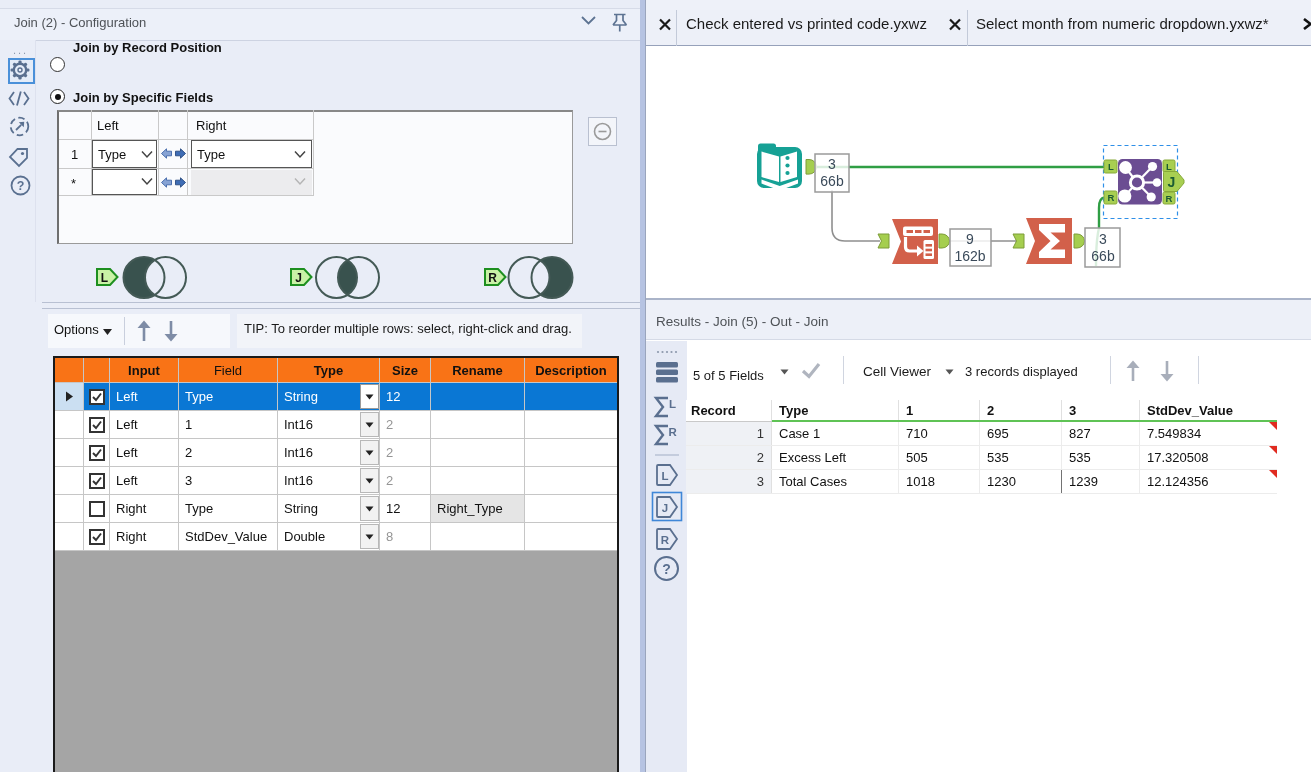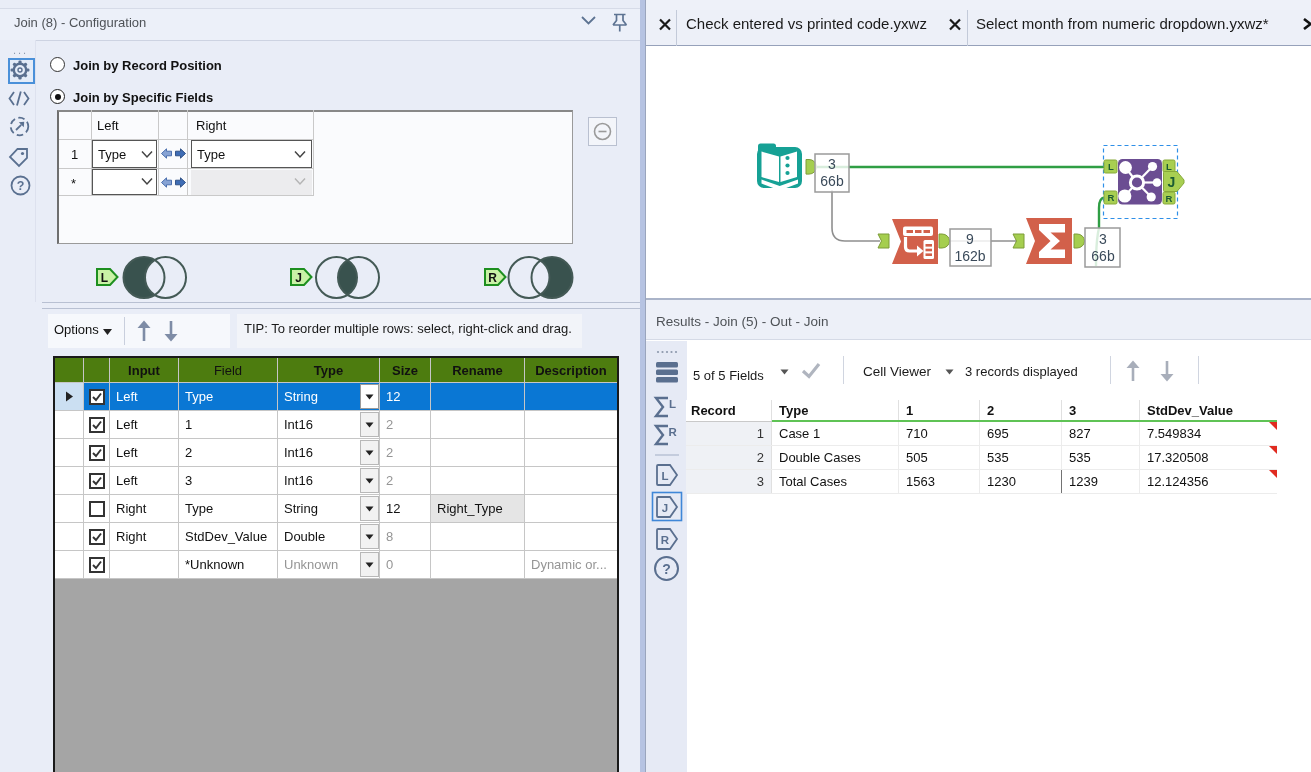--- a/index.html
+++ b/index.html
@@ -2,21 +2,21 @@
 <html><head><meta charset="utf-8"><style>
 html,body{margin:0;padding:0}
 body{width:1311px;height:772px;position:relative;font-family:"Liberation Sans",sans-serif;background:#fff;overflow:hidden}
 .abs{position:absolute}
 .cell{border-right:1px solid #c6c6c6;box-sizing:border-box;display:flex;align-items:center;overflow:hidden;white-space:nowrap}
 svg{display:block}
 </style></head><body>
 
 <div class="abs" style="left:0;top:0;width:644px;height:772px;background:#e9edf7"></div>
 <div class="abs" style="left:0;top:8px;width:644px;height:31px;background:#ecf0f9;border-top:1px solid #d6dbe8;border-bottom:1px solid #cdd3e2"></div>
-<div class="abs" style="left:14px;top:15px;font-size:13px;color:#4e5257">Join (8) - Configuration</div>
+<div class="abs" style="left:14px;top:15px;font-size:13px;color:#4e5257">Join (2) - Configuration</div>
 <svg class="abs" style="left:579px;top:12px" width="52" height="20" viewBox="0 0 52 20">
  <polyline points="3,5 9.5,11.5 16,5" fill="none" stroke="#5d7392" stroke-width="1.8"></polyline>
  <g stroke="#5d7392" stroke-width="1.7" fill="none">
   <path d="M35,2.5 H46.5 M37.5,2.5 V8.5 L34,13 M44,2.5 V8.5 L47.5,13 M34,13 H47.5 M40.75,13.5 V19.5"></path>
  </g>
 </svg>
 
 <div class="abs" style="left:0;top:40px;width:35px;height:262px;background:#e9edf7;border-right:1px solid #dde1ee"></div>
 <div class="abs" style="left:13px;top:44px;color:#8d99ad;font-size:11px;letter-spacing:2px">...</div>
 <div class="abs" style="left:8px;top:58px;width:23px;height:22px;border:2px solid #4a90d9;background:#e4ecf8"></div>
@@ -53,21 +53,21 @@
   <path d="M9.5,2 L19,2 L19,11 L11,19 L2,10 Z" transform="rotate(0)"></path>
  </g>
  <circle cx="14.5" cy="6.5" r="1.6" fill="#5a7090"></circle>
 </svg>
 <svg class="abs" style="left:10px;top:175px" width="21" height="21" viewBox="0 0 21 21">
  <circle cx="10.5" cy="10.5" r="9" fill="none" stroke="#5a7090" stroke-width="1.8"></circle>
  <text x="10.5" y="15" text-anchor="middle" font-size="12.5" font-weight="bold" fill="#5a7090" font-family="Liberation Sans">?</text>
 </svg>
 
 <div class="abs" style="left:50px;top:57px;width:15px;height:15px;border:1.6px solid #333;border-radius:50%;background:#fff;box-sizing:border-box"></div>
-<div class="abs" style="left:73px;top:58px;font-size:13px;font-weight:bold;color:#111">Join by Record Position</div>
+<div class="abs" style="left:73px;top:40px;font-size:13px;font-weight:bold;color:#111">Join by Record Position</div>
 <div class="abs" style="left:50px;top:89px;width:15px;height:15px;border:1.6px solid #222;border-radius:50%;background:#fff;box-sizing:border-box"></div>
 <div class="abs" style="left:54.5px;top:93.5px;width:6px;height:6px;border-radius:50%;background:#111"></div>
 <div class="abs" style="left:73px;top:90px;font-size:13px;font-weight:bold;color:#111">Join by Specific Fields</div>
 
 <div class="abs" style="left:57px;top:110px;width:516px;height:134px;background:#fafbfd;border:1px solid #9a9a9a;border-top:2px solid #888;border-left:2px solid #6f6f6f;box-sizing:border-box"></div>
 <div class="abs" style="left:97px;top:118px;font-size:13px;color:#111">Left</div>
 <div class="abs" style="left:196px;top:118px;font-size:13px;color:#111">Right</div>
 <div class="abs" style="left:91px;top:110px;width:1px;height:86px;background:#c9c9c9"></div>
 <div class="abs" style="left:158px;top:110px;width:1px;height:86px;background:#c9c9c9"></div>
 <div class="abs" style="left:187px;top:110px;width:1px;height:86px;background:#c9c9c9"></div>
@@ -150,21 +150,21 @@
  <g stroke="#7e8ca6" stroke-width="2.6" fill="#7e8ca6">
   <line x1="11" y1="6" x2="11" y2="23"></line>
       <polygon points="4.5,10 17.5,10 11,2.5" stroke="none"></polygon>
   <line x1="38" y1="3" x2="38" y2="19"></line>
       <polygon points="31.5,16 44.5,16 38,23.5" stroke="none"></polygon>
  </g>
 </svg>
 <div class="abs" style="left:237px;top:314px;width:345px;height:34px;background:#f2f4f9"></div>
 <div class="abs" style="left:244px;top:321px;font-size:13px;color:#1a1a1a">TIP: To reorder multiple rows: select, right-click and drag.</div>
 <div class="abs" style="left:53px;top:356px;width:566px;height:416px;border:2px solid #1a1a1a;border-bottom:none;box-sizing:border-box;background:#a5a5a5;font-size:13px;color:#111">
- <div style="display:flex;height:24px;background:#4d7c0f;border-bottom:1px solid #c6c6c6">
+ <div style="display:flex;height:24px;background:#f97316;border-bottom:1px solid #c6c6c6">
   <div class="cell" style="width:29px"></div>
       <div class="cell" style="width:26px"></div>
   <div class="cell" style="width:69px;justify-content:center;font-weight:bold">Input</div>
   <div class="cell" style="width:99px;justify-content:center;font-weight:normal">Field</div>
   <div class="cell" style="width:102px;justify-content:center;font-weight:bold">Type</div>
   <div class="cell" style="width:51px;justify-content:center;font-weight:bold">Size</div>
   <div class="cell" style="width:94px;justify-content:center;font-weight:bold">Rename</div>
   <div class="cell" style="width:92px;justify-content:center;font-weight:bold;border-right:none">Description</div>
  </div>
  <div style="display:flex;height:27px;background:#0a77d4;color:#fff;border-bottom:1px solid #c6c6c6">
@@ -279,40 +279,20 @@
   <div class="cell" style="width:69px;padding-left:6px">Right</div>
   <div class="cell" style="width:99px;padding-left:6px">StdDev_Value</div>
   <div class="cell" style="width:102px;padding-left:6px">Double<div style="position:absolute;margin-left:76px;width:19px;height:25px;background:#f2f2f2;border:1px solid #b8b8b8;box-sizing:border-box;display:flex;align-items:center;justify-content:center">
           <svg width="9" height="6">
             <polygon points="0.5,0.5 8.5,0.5 4.5,5.5" fill="#222"></polygon>
           </svg>
         </div></div>
   <div class="cell" style="width:51px;padding-left:6px;color:#959595">8</div>
   <div class="cell" style="width:94px"></div>
   <div class="cell" style="width:92px;border-right:none"></div>
- </div>
- <div style="display:flex;height:27px;background:#fff;border-bottom:1px solid #c6c6c6">
-  <div class="cell" style="width:29px"></div>
-  <div class="cell" style="width:26px;justify-content:center">
-        <div style="width:16px;height:16px;border:2px solid #333;background:#fff;box-sizing:border-box">
-          <svg width="12" height="12">
-            <polyline points="2,6 5,9 10,2.5" stroke="#333" stroke-width="1.9" fill="none"></polyline>
-          </svg>
-        </div>
-      </div>
-  <div class="cell" style="width:69px;padding-left:6px"></div>
-  <div class="cell" style="width:99px;padding-left:6px">*Unknown</div>
-  <div class="cell" style="width:102px;padding-left:6px;color:#959595">Unknown<div style="position:absolute;margin-left:76px;width:19px;height:25px;background:#f2f2f2;border:1px solid #b8b8b8;box-sizing:border-box;display:flex;align-items:center;justify-content:center">
-          <svg width="9" height="6">
-            <polygon points="0.5,0.5 8.5,0.5 4.5,5.5" fill="#222"></polygon>
-          </svg>
-        </div></div>
-  <div class="cell" style="width:51px;padding-left:6px;color:#959595">0</div>
-  <div class="cell" style="width:94px"></div>
-  <div class="cell" style="width:92px;border-right:none;padding-left:6px;color:#959595">Dynamic or...</div>
  </div>
 </div>
 
 <div class="abs" style="left:640px;top:0;width:5px;height:772px;background:#b6c3e2"></div>
 <div class="abs" style="left:645px;top:0;width:1px;height:772px;background:#9aa5bd"></div>
 <div class="abs" style="left:646px;top:0;width:665px;height:10px;background:#eef1f9"></div>
 <div class="abs" style="left:646px;top:10px;width:665px;height:36px;background:#edf0f8;border-bottom:1px solid #96a1ba;box-sizing:border-box"></div>
 <svg class="abs" style="left:659px;top:18px" width="12" height="13">
     <path d="M1,1.5 L11,11.5 M11,1.5 L1,11.5" stroke="#1a1a1a" stroke-width="2.2" fill="none"></path>
   </svg>
@@ -495,27 +475,27 @@
  <div style="display:flex;height:23px;background:#fff;border-bottom:1px solid #ececec">
   <div class="cell" style="width:86px;background:#eff1f5;border-right:1px solid #e0e0e0;justify-content:flex-end;padding-right:7px;color:#333">1</div>
   <div class="cell" style="width:127px;padding-left:7px;border-right:1px solid #ececec">Case 1</div>
   <div class="cell" style="width:81px;padding-left:7px;border-right:1px solid #ececec">710</div>
   <div class="cell" style="width:82px;padding-left:7px;border-right:1px solid #ececec">695</div>
   <div class="cell" style="width:78px;padding-left:7px;border-right:1px solid #ececec">827</div>
   <div class="cell" style="width:137px;padding-left:7px;border-right:none;position:relative">7.549834<div style="position:absolute;right:0;top:0;width:0;height:0;border-left:8px solid transparent;border-top:8px solid #e02b20"></div></div>
  </div>
  <div style="display:flex;height:23px;background:#fff;border-bottom:1px solid #ececec">
   <div class="cell" style="width:86px;background:#eff1f5;border-right:1px solid #e0e0e0;justify-content:flex-end;padding-right:7px;color:#333">2</div>
-  <div class="cell" style="width:127px;padding-left:7px;border-right:1px solid #ececec">Double Cases</div>
+  <div class="cell" style="width:127px;padding-left:7px;border-right:1px solid #ececec">Excess Left</div>
   <div class="cell" style="width:81px;padding-left:7px;border-right:1px solid #ececec">505</div>
   <div class="cell" style="width:82px;padding-left:7px;border-right:1px solid #ececec">535</div>
   <div class="cell" style="width:78px;padding-left:7px;border-right:1px solid #ececec">535</div>
   <div class="cell" style="width:137px;padding-left:7px;border-right:none;position:relative">17.320508<div style="position:absolute;right:0;top:0;width:0;height:0;border-left:8px solid transparent;border-top:8px solid #e02b20"></div></div>
  </div>
  <div style="display:flex;height:23px;background:#fff;border-bottom:1px solid #ececec">
   <div class="cell" style="width:86px;background:#eff1f5;border-right:1px solid #e0e0e0;justify-content:flex-end;padding-right:7px;color:#333">3</div>
   <div class="cell" style="width:127px;padding-left:7px;border-right:1px solid #ececec">Total Cases</div>
-  <div class="cell" style="width:81px;padding-left:7px;border-right:1px solid #ececec">1563</div>
+  <div class="cell" style="width:81px;padding-left:7px;border-right:1px solid #ececec">1018</div>
   <div class="cell" style="width:82px;padding-left:7px;border-right:1px solid #737373">1230</div>
   <div class="cell" style="width:78px;padding-left:7px;border-right:1px solid #ececec">1239</div>
   <div class="cell" style="width:137px;padding-left:7px;border-right:none;position:relative">12.124356<div style="position:absolute;right:0;top:0;width:0;height:0;border-left:8px solid transparent;border-top:8px solid #e02b20"></div></div>
  </div>
 </div>
 
 </body></html>

